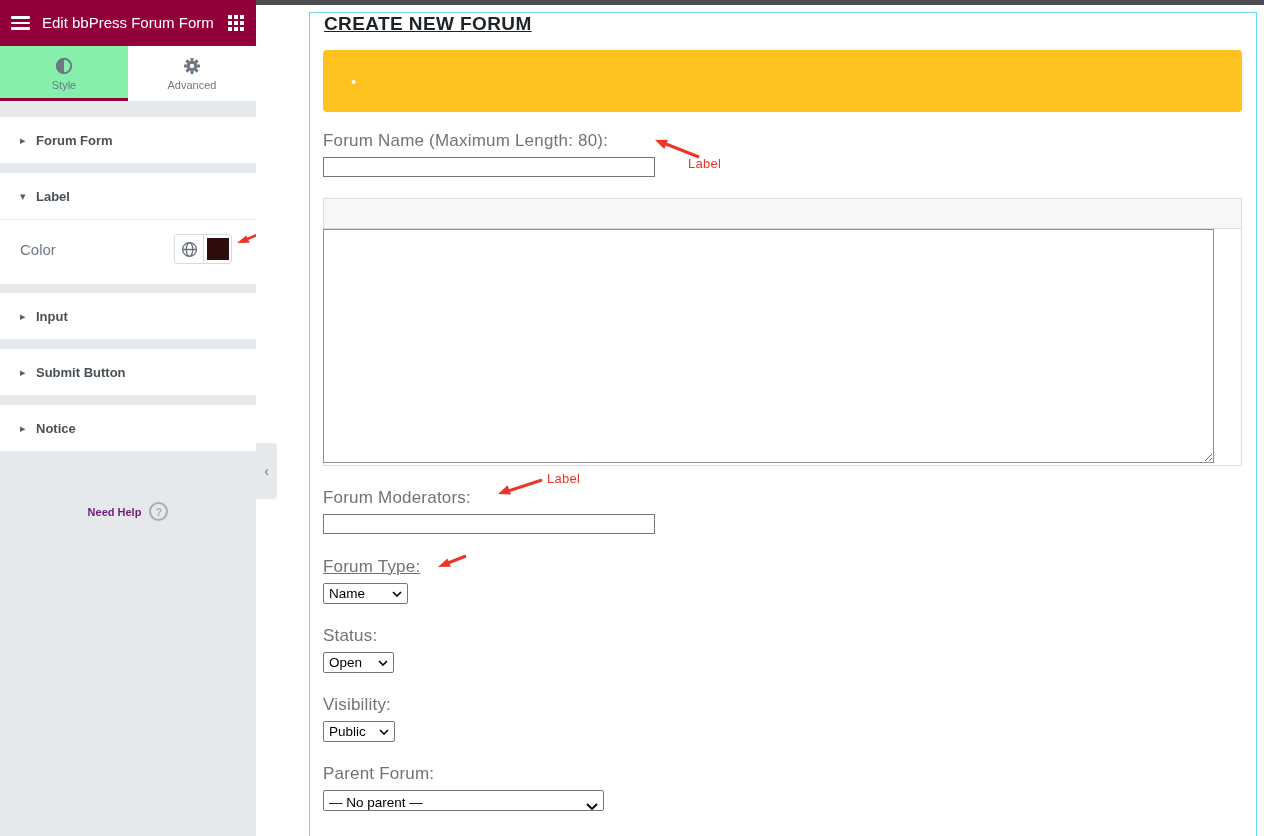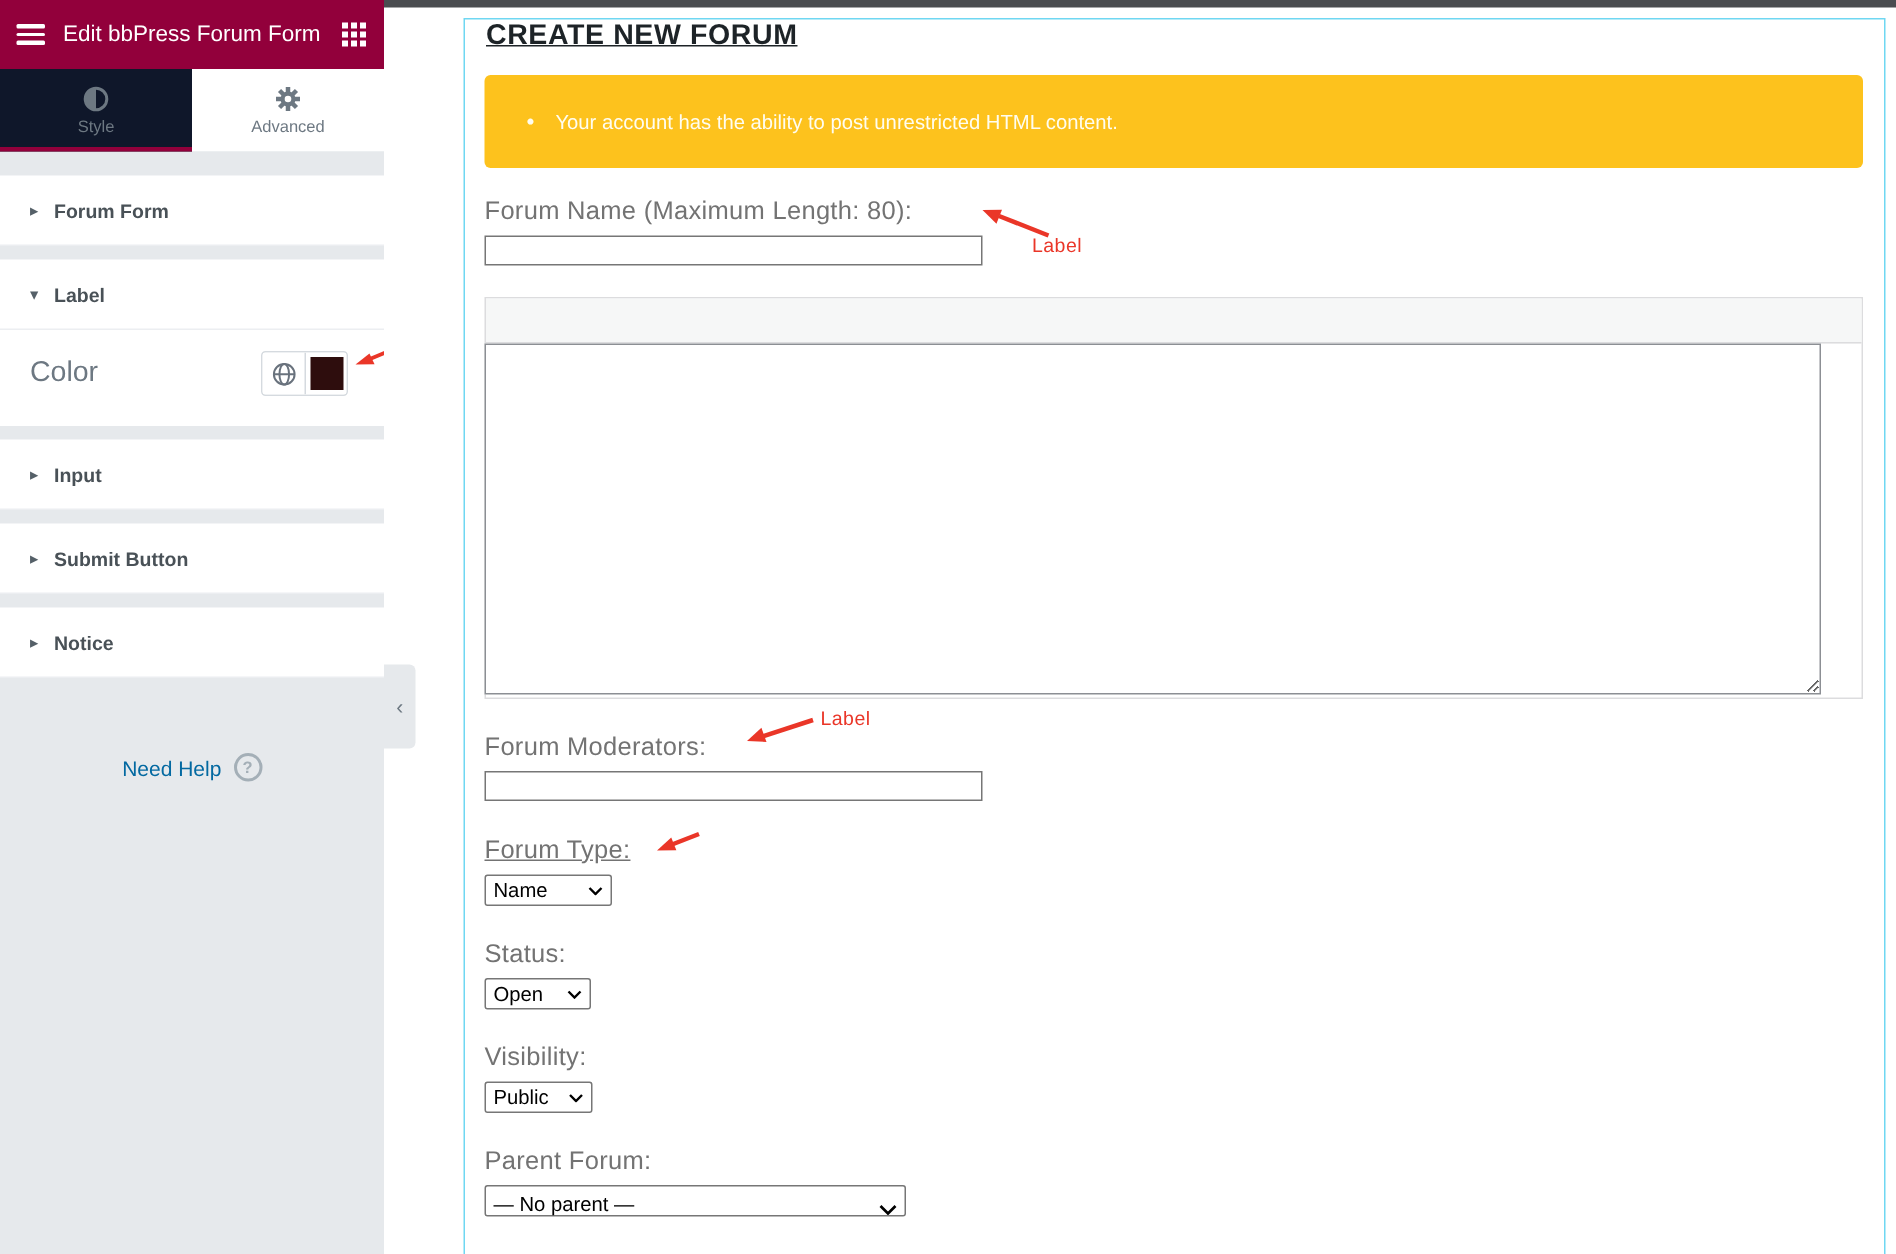--- a/index.html
+++ b/index.html
@@ -14,44 +14,44 @@
   .hamburger { width:19px; }
   .hamburger span { display:block; height:2.5px; background:#fff; border-radius:1px; margin:3px 0; }
   .apps-grid { display:grid; grid-template-columns:repeat(3,3.5px); grid-gap:2.5px; }
   .apps-grid i { width:3.5px; height:3.5px; background:#fff; }
   .panel-title { flex:1; text-align:left; font-size:15px; font-weight:500; line-height:1.25; padding:0 2px; }
 
   .panel-tabs { display:flex; height:55px; background:#fff; }
   .panel-tab { flex:1; display:flex; flex-direction:column; align-items:center; justify-content:center;
                gap:4px; cursor:pointer; position:relative; }
   .panel-tab .tab-label { font-size:11px; color:#6d7882; }
-  .panel-tab.active { background:#0f172a; }
+  .panel-tab.active { background:#86efac; }
   .panel-tab.active::after { content:""; position:absolute; left:0; right:0; bottom:0; height:3px; background:#92003b; }
 
   .gap { height:9px; background:#e6e9ec; }
   .gap-lg { height:16px; background:#e6e9ec; }
   .section-row { height:47px; background:#fff; display:flex; align-items:center; padding-left:20px;
                  border-bottom:1px solid #eceef1; cursor:pointer; }
   .caret { font-size:11px; color:#556068; width:16px; display:inline-block; }
   .section-title { font-size:13px; font-weight:700; color:#495157; }
 
   .controls { background:#fff; padding:6px 0 12px 0; }
   .control-row { height:46px; display:flex; align-items:center; justify-content:space-between;
                  padding:0 24px 0 20px; position:relative; }
-  .control-label { font-size:19px; color:#6d7882; }
+  .control-label { font-size:15px; color:#6d7882; }
   .control-group { display:flex; border:1px solid #d5dadf; border-radius:3px; overflow:hidden; background:#fff; }
   .control-cell { width:28px; height:28px; display:flex; align-items:center; justify-content:center;
                   cursor:pointer; background:#fff; }
   .control-cell + .control-cell { border-left:1px solid #d5dadf; }
   .swatch { width:22px; height:22px; }
 
   .panel-filler { background:#e6e9ec; height:346px; position:relative; }
   .need-help { position:absolute; top:50px; left:0; right:0; display:flex; align-items:center;
                justify-content:center; gap:8px; cursor:pointer; }
-  .need-help .nh-text { font-size:14px; font-weight:400; color:#0369a1; }
+  .need-help .nh-text { font-size:11px; font-weight:700; color:#701a75; }
   .q-circle { width:19px; height:19px; border:2px solid #a4afb7; border-radius:50%; display:flex;
               align-items:center; justify-content:center; font-size:11px; font-weight:700; color:#a4afb7; }
 
   .collapse-handle { position:absolute; left:256px; top:443px; width:21px; height:56px; background:#e6e9ec;
                      border-radius:0 4px 4px 0; display:flex; align-items:center; justify-content:center;
                      cursor:pointer; z-index:5; }
   .collapse-handle span { color:#6d7882; font-size:14px; }
 
   
   .content { position:absolute; left:256px; top:0; width:1008px; height:836px; background:#fff; overflow:hidden; }
@@ -208,21 +208,20 @@
   </div>
 
   <div class="content">
     <div class="topbar"></div>
     <div class="el-outline"></div>
 
     <div class="page-heading">CREATE NEW FORUM</div>
 
     <div class="notice" style="background-color:#fdc21d">
       <span class="bullet">•</span>
-      <span class="notice-text">Your account has the ability to post unrestricted HTML content.</span>
     </div>
 
     <div class="f-label" style="left:67px; top:131px;">Forum Name (Maximum Length: 80):</div>
     <input class="t-input" style="left: 67px; top: 157px;" value="">
 
     <div class="annotation" style="left:432px; top:156px;">Label</div>
     <svg class="arrow-svg" style="left:396px; top:133px;" width="56" height="30" viewBox="0 0 56 30">
       <line x1="47" y1="24" x2="14" y2="11" stroke="#ea3628" stroke-width="3"></line>
       <polygon points="3,7 12.3,16.1 16,6.8" fill="#ea3628"></polygon>
     </svg>

